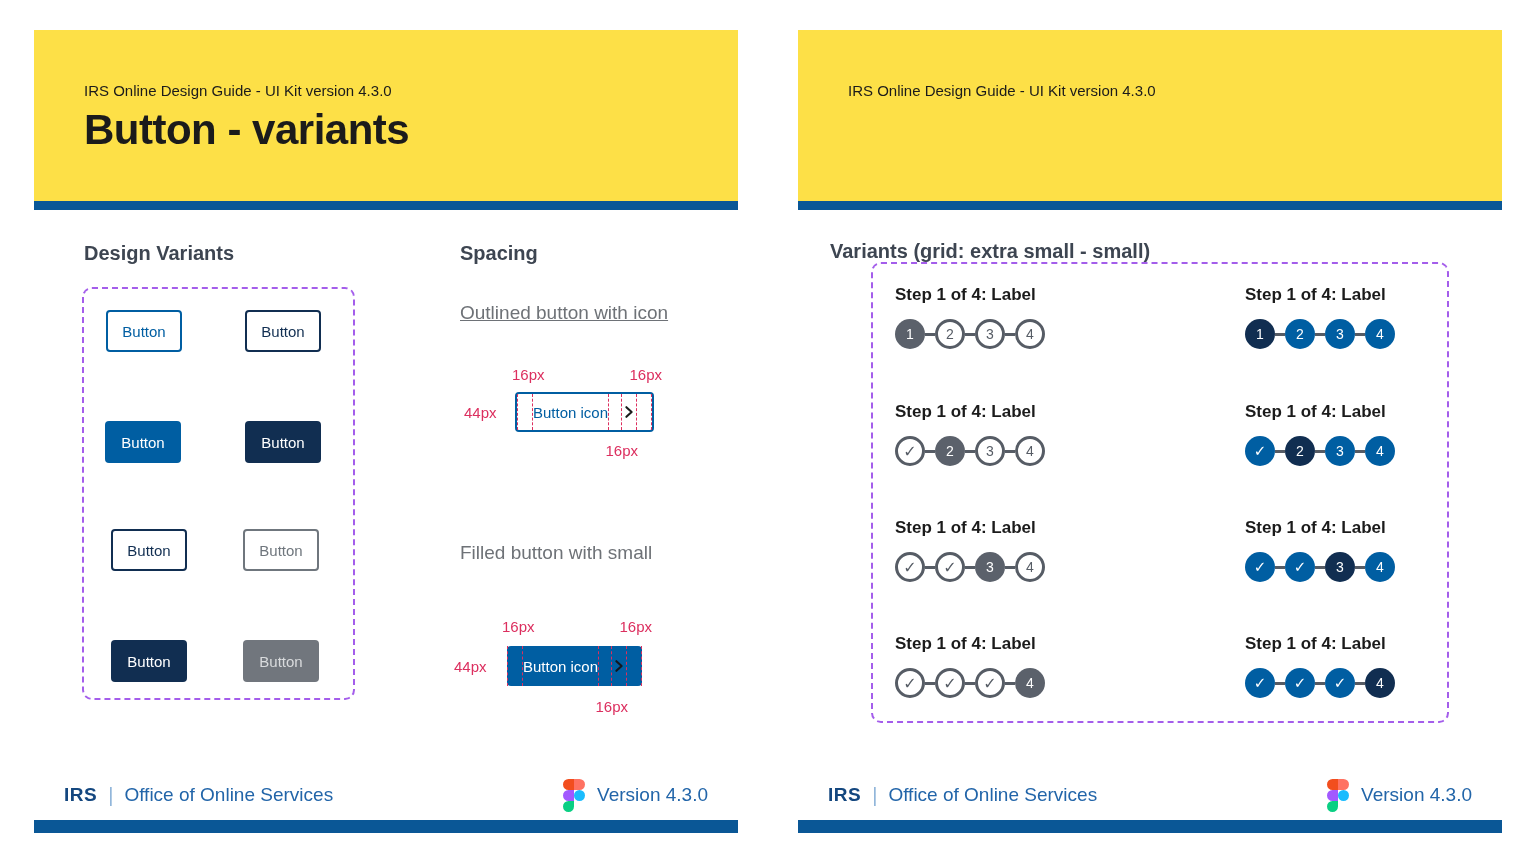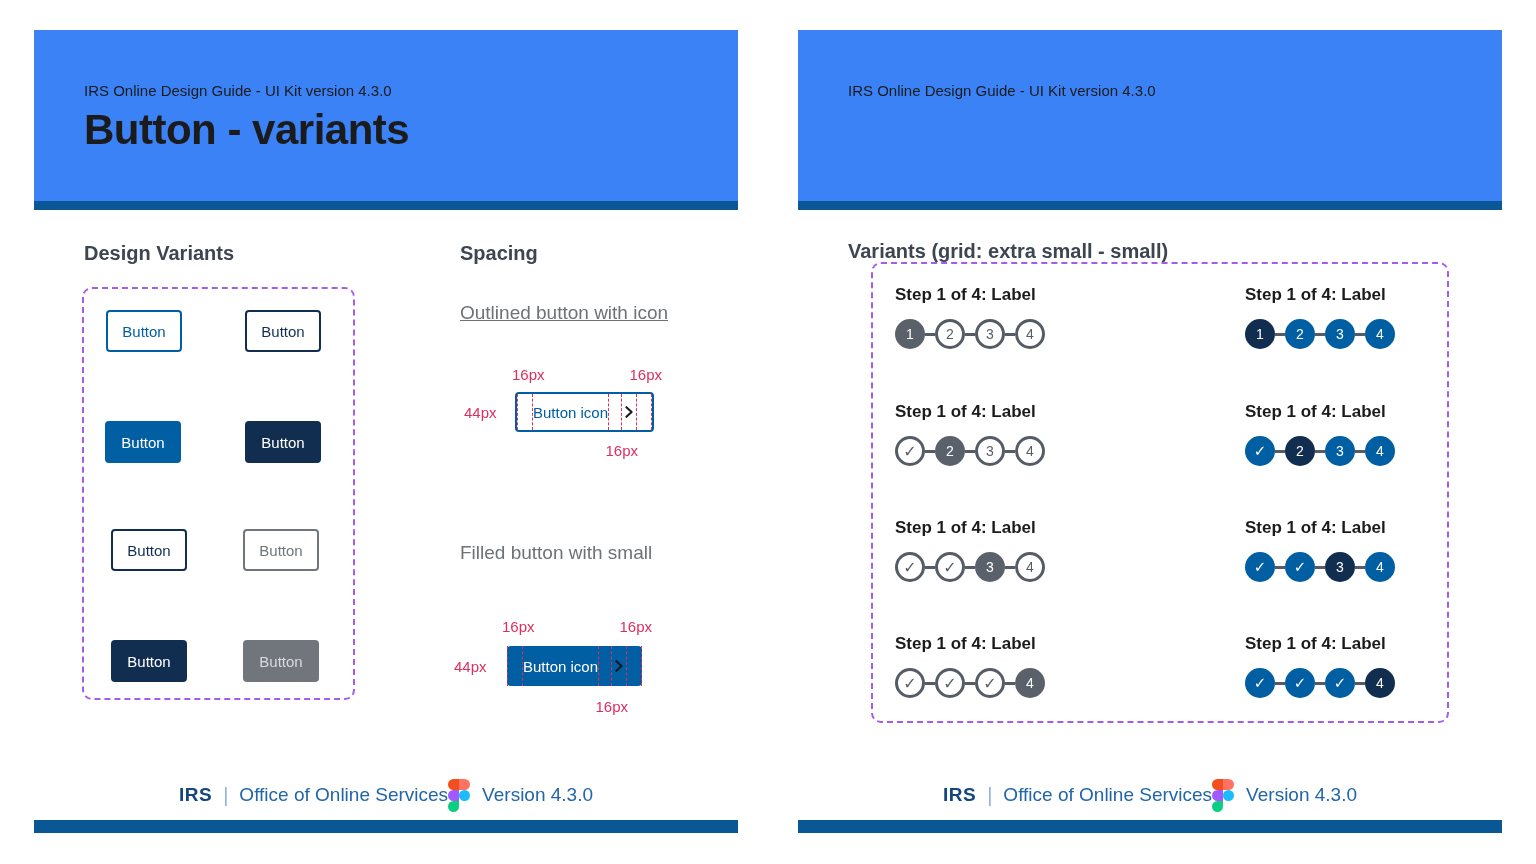--- a/index.html
+++ b/index.html
@@ -8,21 +8,21 @@
     font-family:"Liberation Sans","DejaVu Sans",sans-serif;
     color:#1b1b1b; overflow:hidden;
   }
   .page { position:relative; width:1536px; height:864px; background:#fff; }
 
   .panel { position:absolute; top:30px; width:704px; height:803px; }
   .panel.left  { left:34px; }
   .panel.right { left:798px; }
 
   .panel-header { position:absolute; top:0; left:0; width:704px; height:171px;
-    background:#3b82f6; padding:52px 0 0 50px; }
+    background:#fde047; padding:52px 0 0 50px; }
   .eyebrow { font-size:15px; color:#1b1b1b; margin-bottom:7px; }
   .sheet-title { font-size:42px; font-weight:700; letter-spacing:-0.5px; color:#1b1b1b; }
   .header-rule { position:absolute; top:171px; left:0; width:704px; height:9px; background:#0a5796; }
 
   .section-heading { position:absolute; font-size:20px; font-weight:700; color:#3d4551; }
   .caption { position:absolute; font-size:19px; color:#6e7277; }
 
   .dashed-board { position:absolute; border:2px dashed #a45deb; border-radius:10px; background:#fff; }
 
   
@@ -61,21 +61,21 @@
   .conn { width:10px; height:3px; background:#565c65; flex:none; }
   .g-cur  { background:#5b616b; color:#ffffff; }
   .g-fut  { background:#fff; border:3px solid #565c65; color:#565c65; }
   .g-done { background:#fff; border:3px solid #565c65; color:#565c65; font-size:16px; }
   .b-fut  { background:#005ea2; color:#ffffff; }
   .b-cur  { background:#112e51; color:#ffffff; }
   .b-done { background:#005ea2; color:#ffffff; font-weight:700; font-size:15px; }
 
   
   .footer { position:absolute; top:748px; left:30px; width:644px; height:34px;
-    display:flex; align-items:center; justify-content:center; }
+    display:flex; align-items:center; justify-content:space-between; }
   .footer-left { display:flex; align-items:center; font-size:19px; }
   .footer-brand { font-weight:700; color:#14477f; letter-spacing:0.5px; }
   .footer-divider { color:#8fb4d9; margin:0 11px; font-weight:300; font-size:20px; }
   .footer-org { color:#2265a9; }
   .footer-right { display:flex; align-items:center; gap:12px; }
   .footer-version { font-size:19px; color:#2265a9; }
   .figma-logo { width:22px; height:33px; display:block; }
   .bottom-bar { position:absolute; top:790px; left:0; width:704px; height:13px; background:#0a5796; }
 </style>
 </head>
@@ -159,21 +159,21 @@
     </div>
     <div class="bottom-bar"></div>
   </div>
 
   <div class="panel right">
     <div class="panel-header">
       <div class="eyebrow">IRS Online Design Guide - UI Kit version 4.3.0</div>
     </div>
     <div class="header-rule"></div>
 
-    <div class="section-heading" style="left:50px; top:210px;">Variants (grid: extra small - small)</div>
+    <div class="section-heading" style="left:32px; top:210px;">Variants (grid: extra small - small)</div>
 
     <div class="dashed-board" style="left:73px; top:232px; width:578px; height:461px;">
 
       <div class="step-cell" style="left:22px; top:20px;">
         <div class="step-label">Step 1 of 4: Label</div>
         <div class="track">
           <span class="stepc g-cur">1</span>
             <span class="conn"></span>
             <span class="stepc g-fut">2</span>
             <span class="conn"></span>

